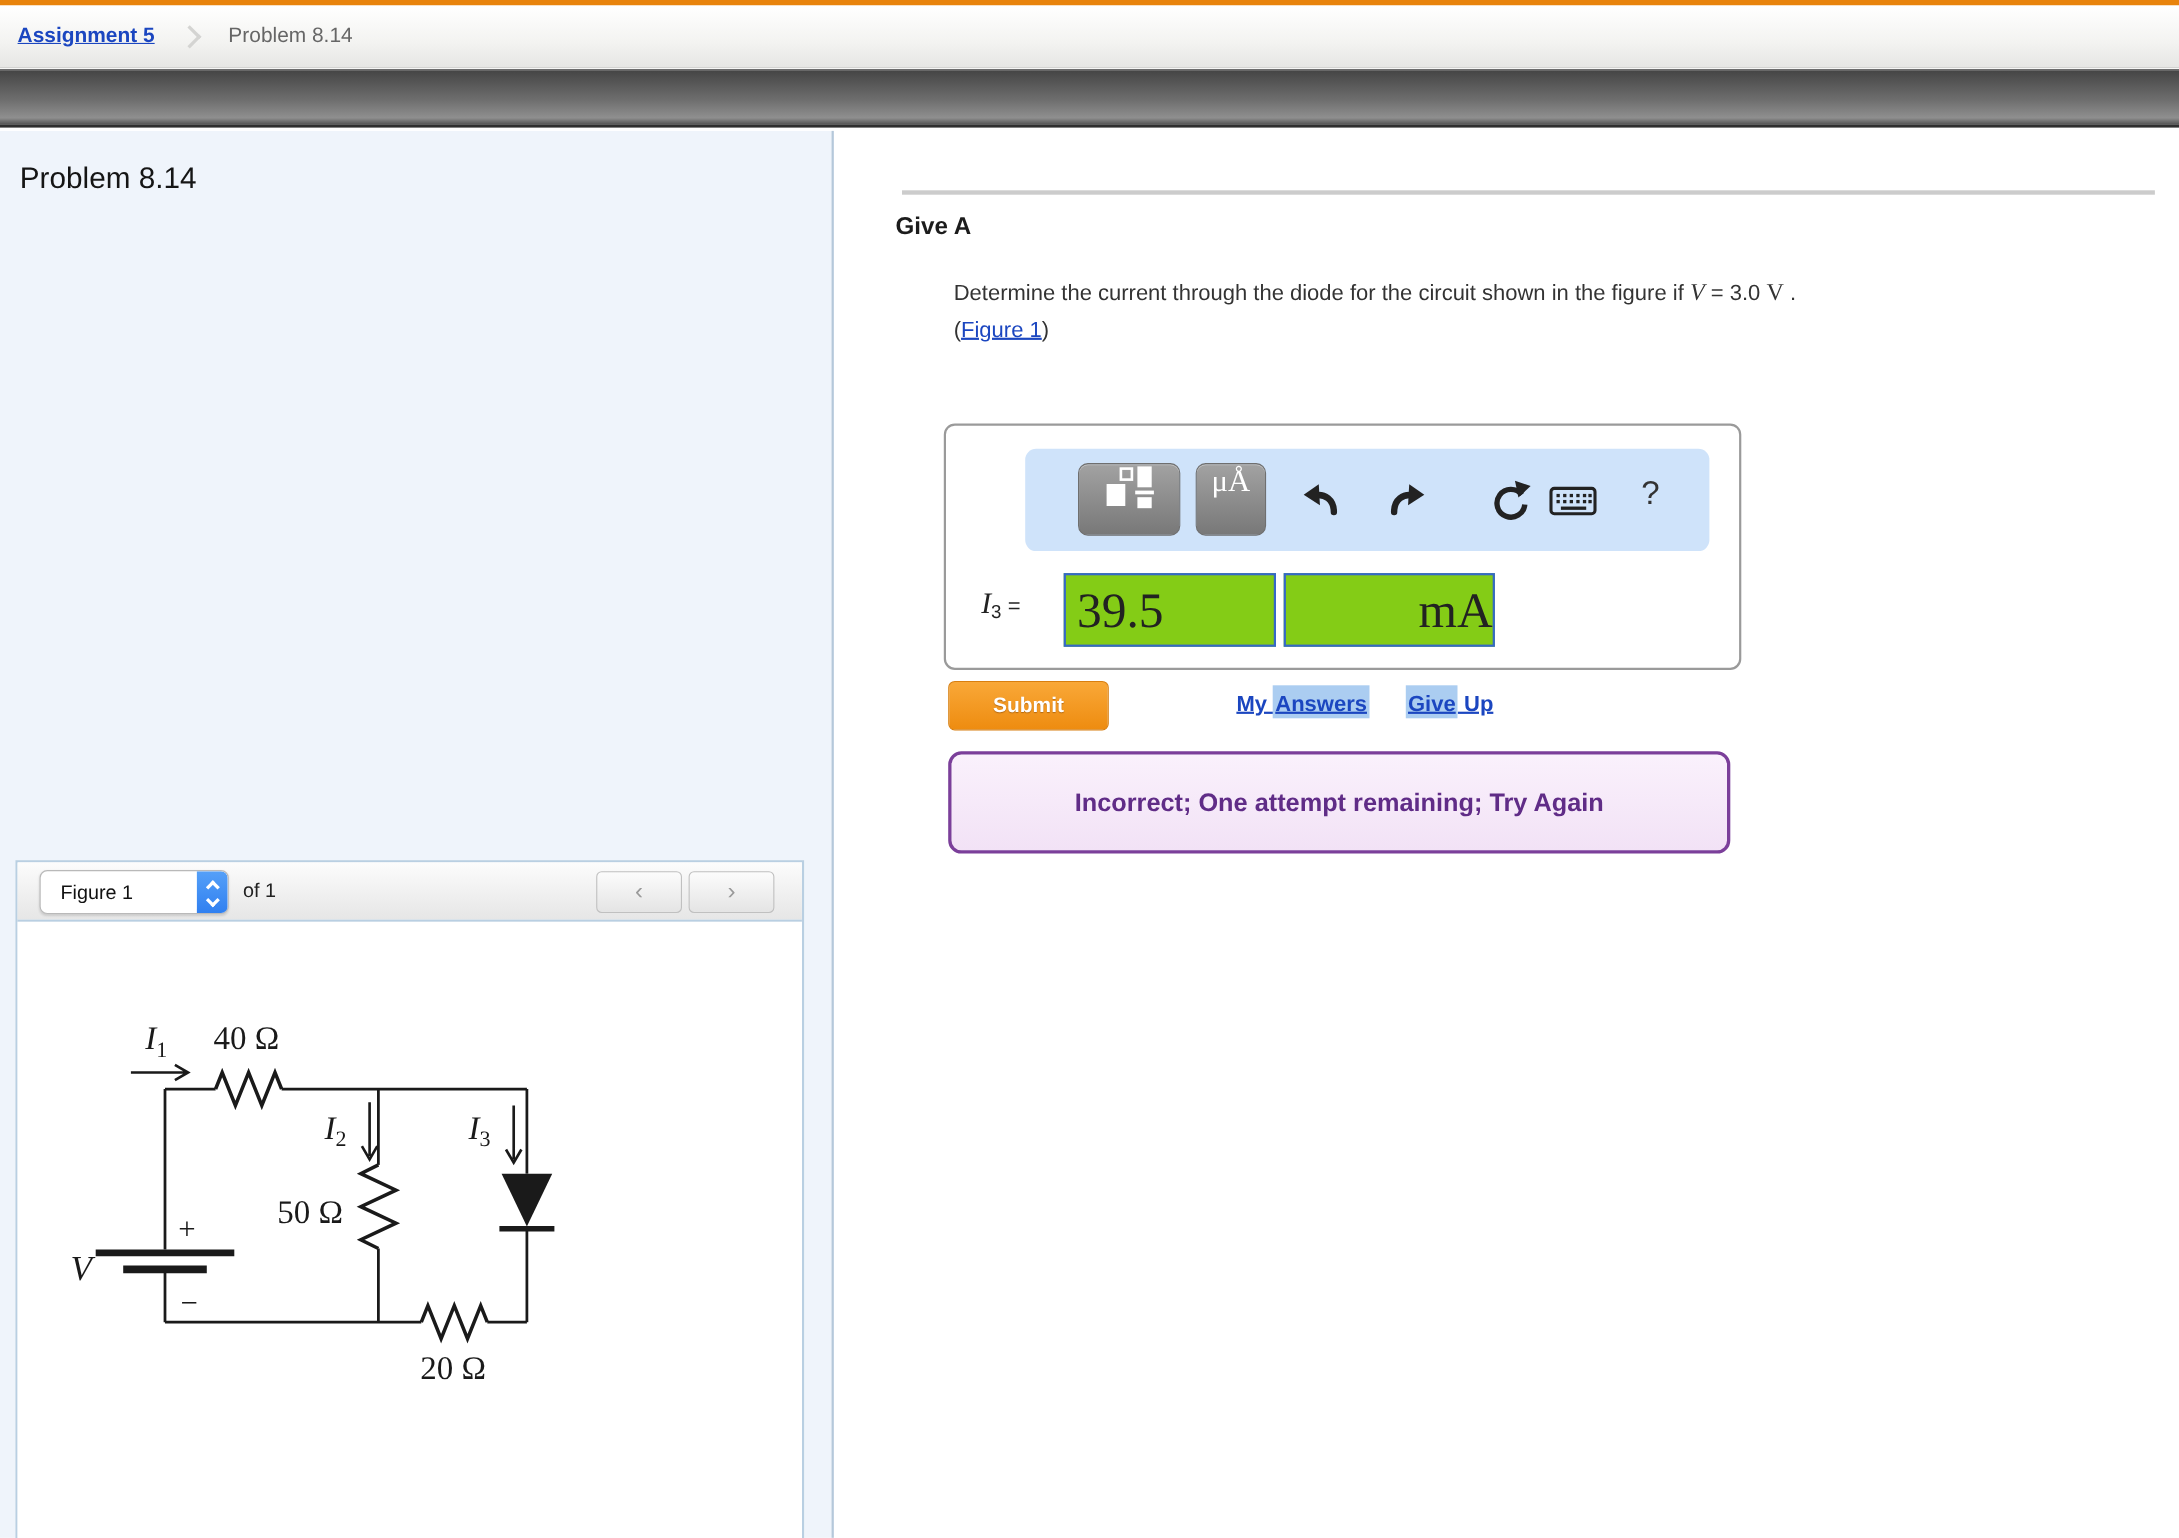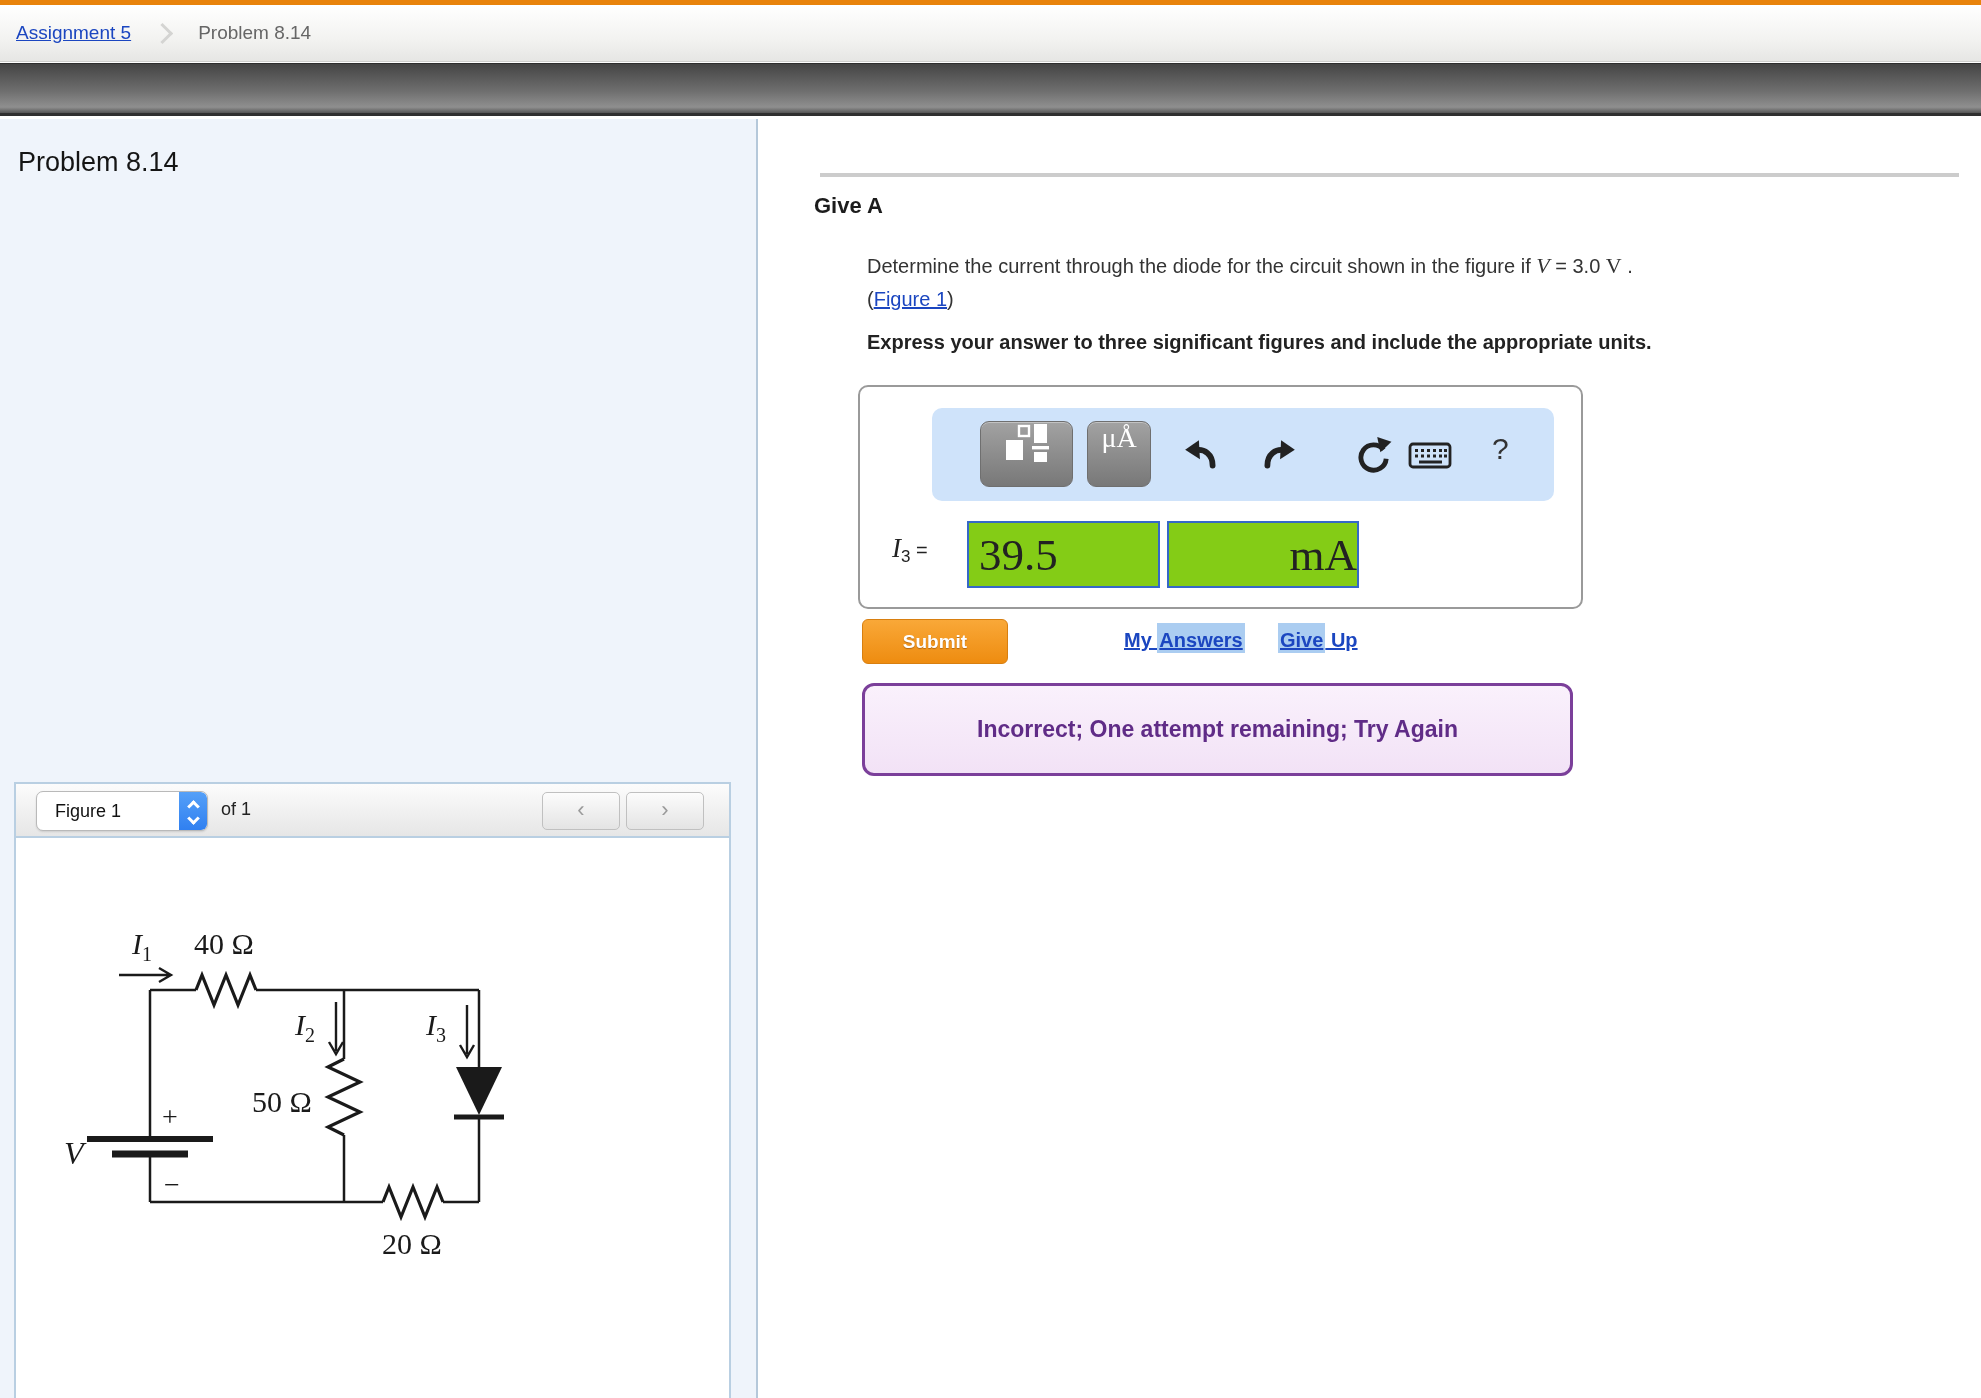--- a/index.html
+++ b/index.html
@@ -4,21 +4,21 @@
 <style>
   * { margin:0; padding:0; box-sizing:border-box; }
   html,body { width:1981px; height:1398px; overflow:hidden; background:#fff;
               font-family:"Liberation Sans", sans-serif; }
 
   
   .top-orange { position:absolute; left:0; top:0; width:1981px; height:5px; background:#e8830c; }
   .crumb-bar  { position:absolute; left:0; top:5px; width:1981px; height:57px;
                 background:linear-gradient(#ffffff,#f3f3f1 60%,#e6e6e4);
                 border-bottom:1px solid #cfcfcd; display:flex; align-items:center; }
-  .crumb-link { margin-left:16px; font-size:19px; color:#1b46c0; text-decoration:underline; cursor:pointer; }
+  .crumb-link { margin-left:16px; font-size:19px; color:#1b46c0; text-decoration:underline; cursor:pointer;font-weight:bold; }
   .crumb-sep  { width:15px; height:15px; border-top:3px solid #d4d4d2; border-right:3px solid #d4d4d2;
                 transform:rotate(45deg); margin:0 28px 0 24px; }
   .crumb-cur  { font-size:19px; color:#666; }
   .dark-bar   { position:absolute; left:0; top:63px; width:1981px; height:53px;
                 background:linear-gradient(#454545,#6e6e6e 55%,#8f8f8f 88%,#555);
                 border-top:1px solid #2e2e2e; border-bottom:3px solid #2f2f2f; }
 
   
   .left-pane  { position:absolute; left:0; top:119px; width:758px; height:1279px;
                 background:#eff4fb; border-right:2px solid #b5c8da; }
@@ -185,21 +185,20 @@
 
 <div class="right-pane">
   <div class="rule"></div>
   <div class="part-head">Give A</div>
 
   <div class="question">
     <span>Determine the current through the diode for the circuit shown in the figure if </span><span class="serif-var">V</span><span> = 3.0 </span><span class="serif-unit">V</span><span> .</span><br>
     <span>(</span><a class="fig-ref">Figure 1</a><span>)</span>
   </div>
 
-  <div class="instruct">Express your answer to three significant figures and include the appropriate units.</div>
 
   <div class="ans-panel">
     <div class="math-toolbar">
       <div class="tool-btn btn-template">
         <svg width="46" height="42" viewBox="0 0 46 42">
           <rect x="2" y="18" width="17" height="20" fill="#fff"></rect>
           <rect x="15" y="4" width="10" height="10" fill="none" stroke="#fff" stroke-width="2.4"></rect>
           <rect x="30" y="2" width="13" height="19" fill="#fff"></rect>
           <rect x="28" y="24" width="17" height="3.4" fill="#fff"></rect>
           <rect x="30" y="30" width="13" height="10" fill="#fff"></rect>

